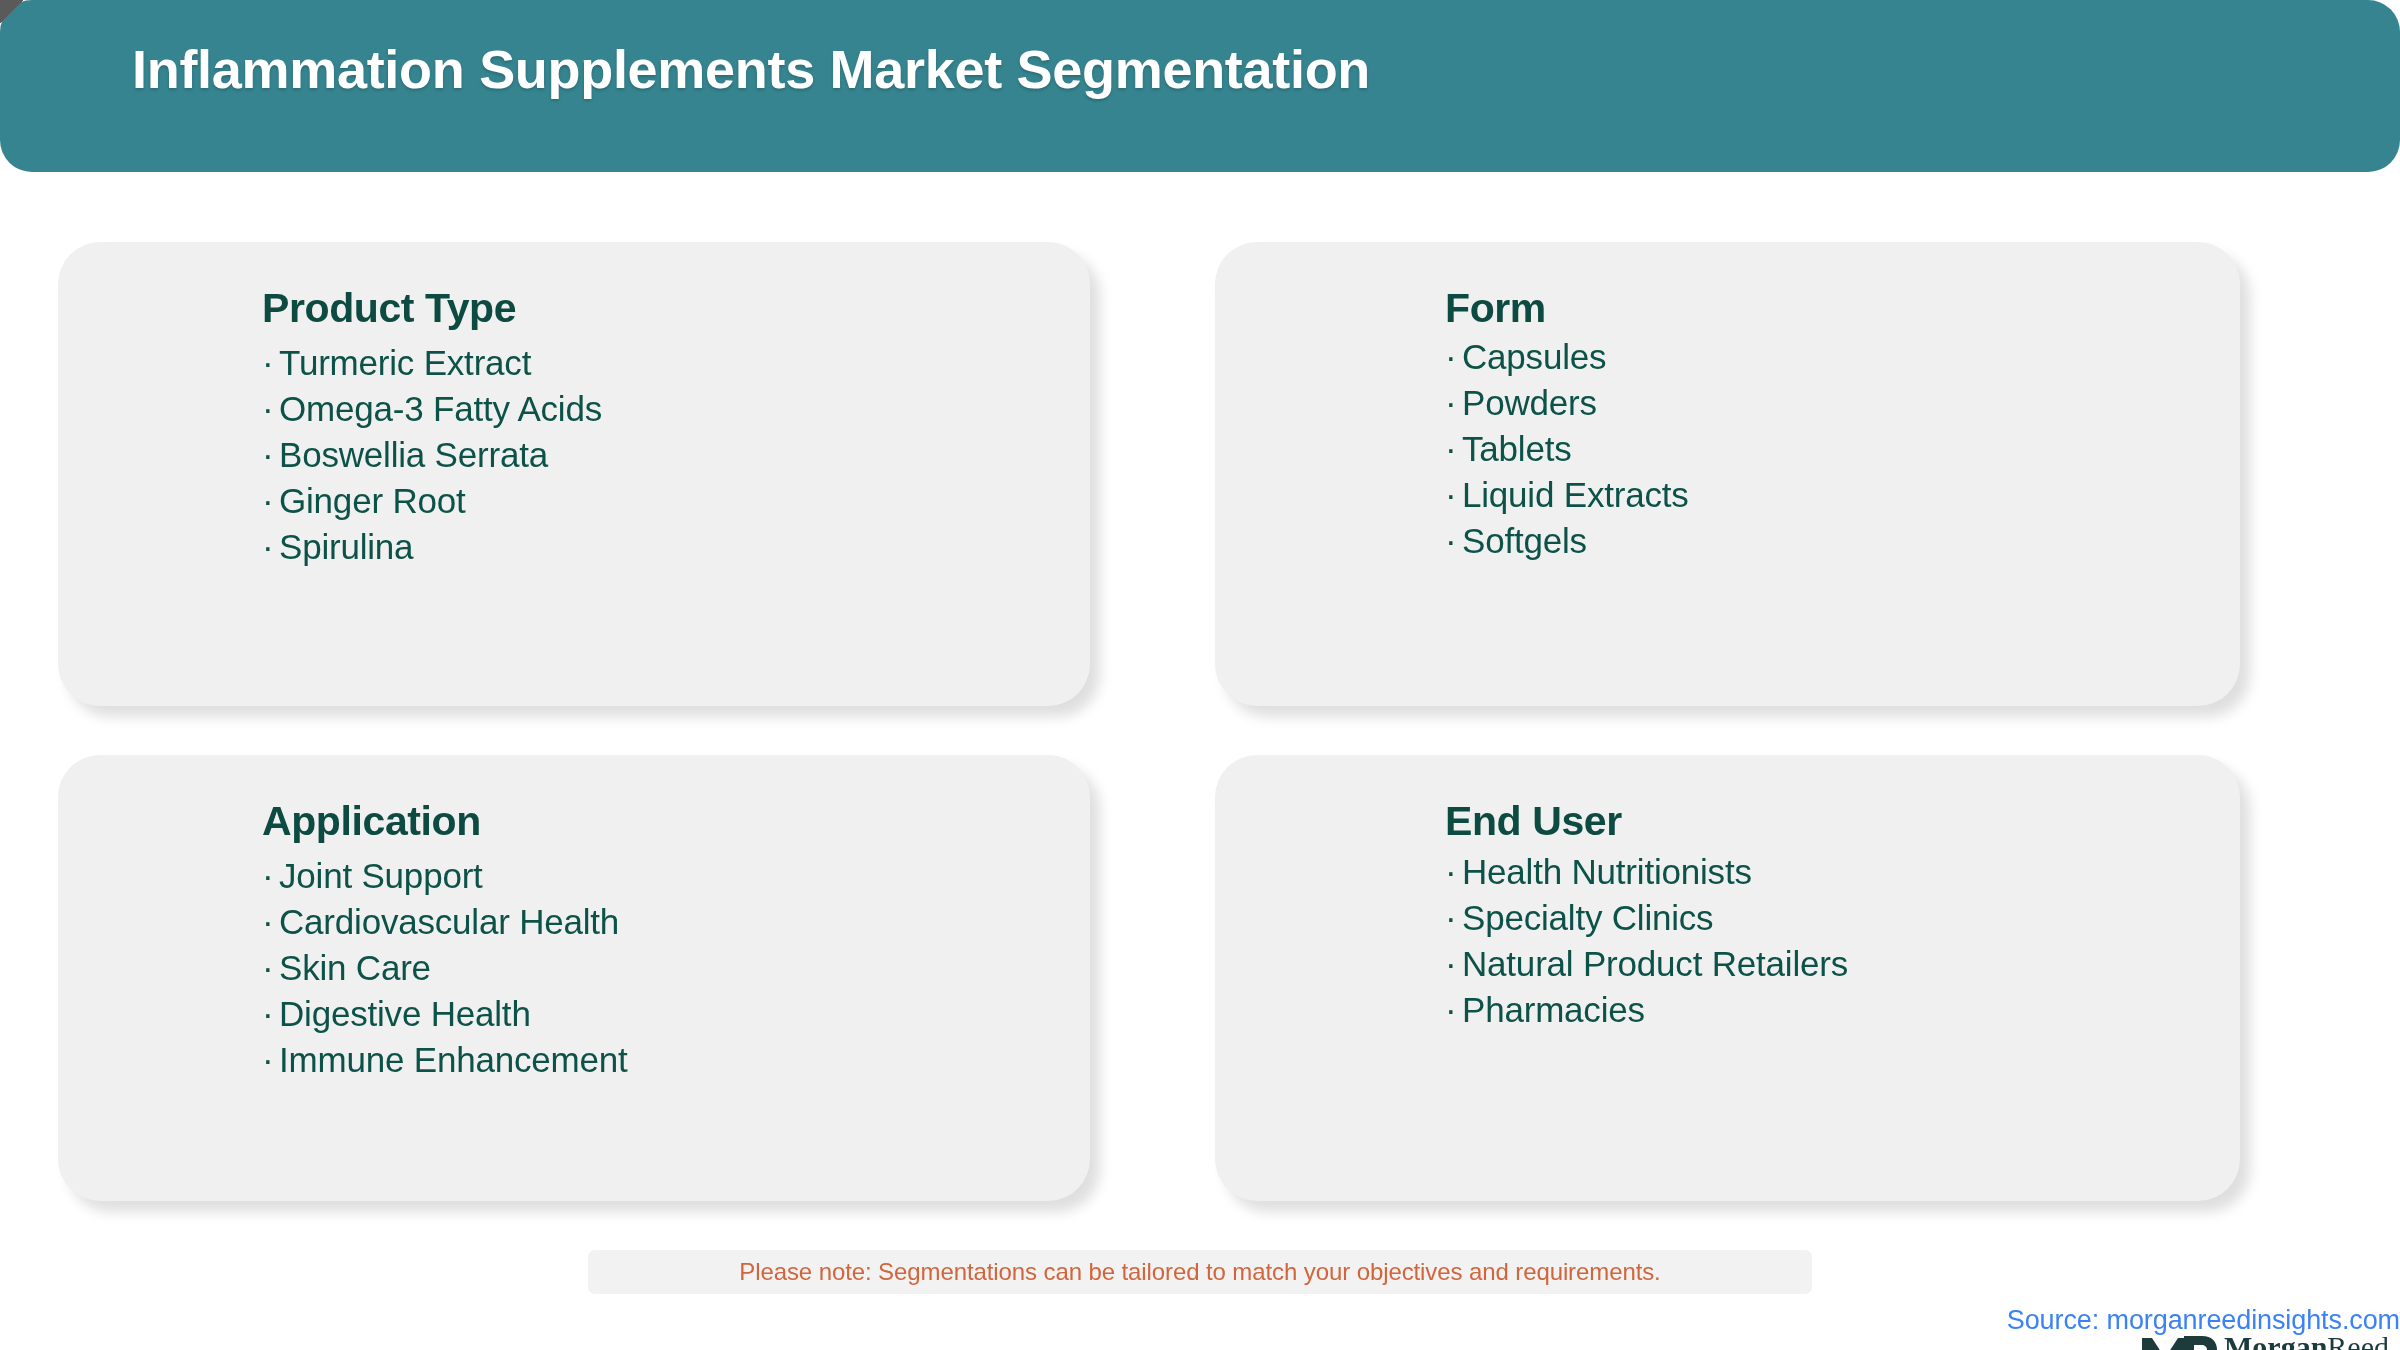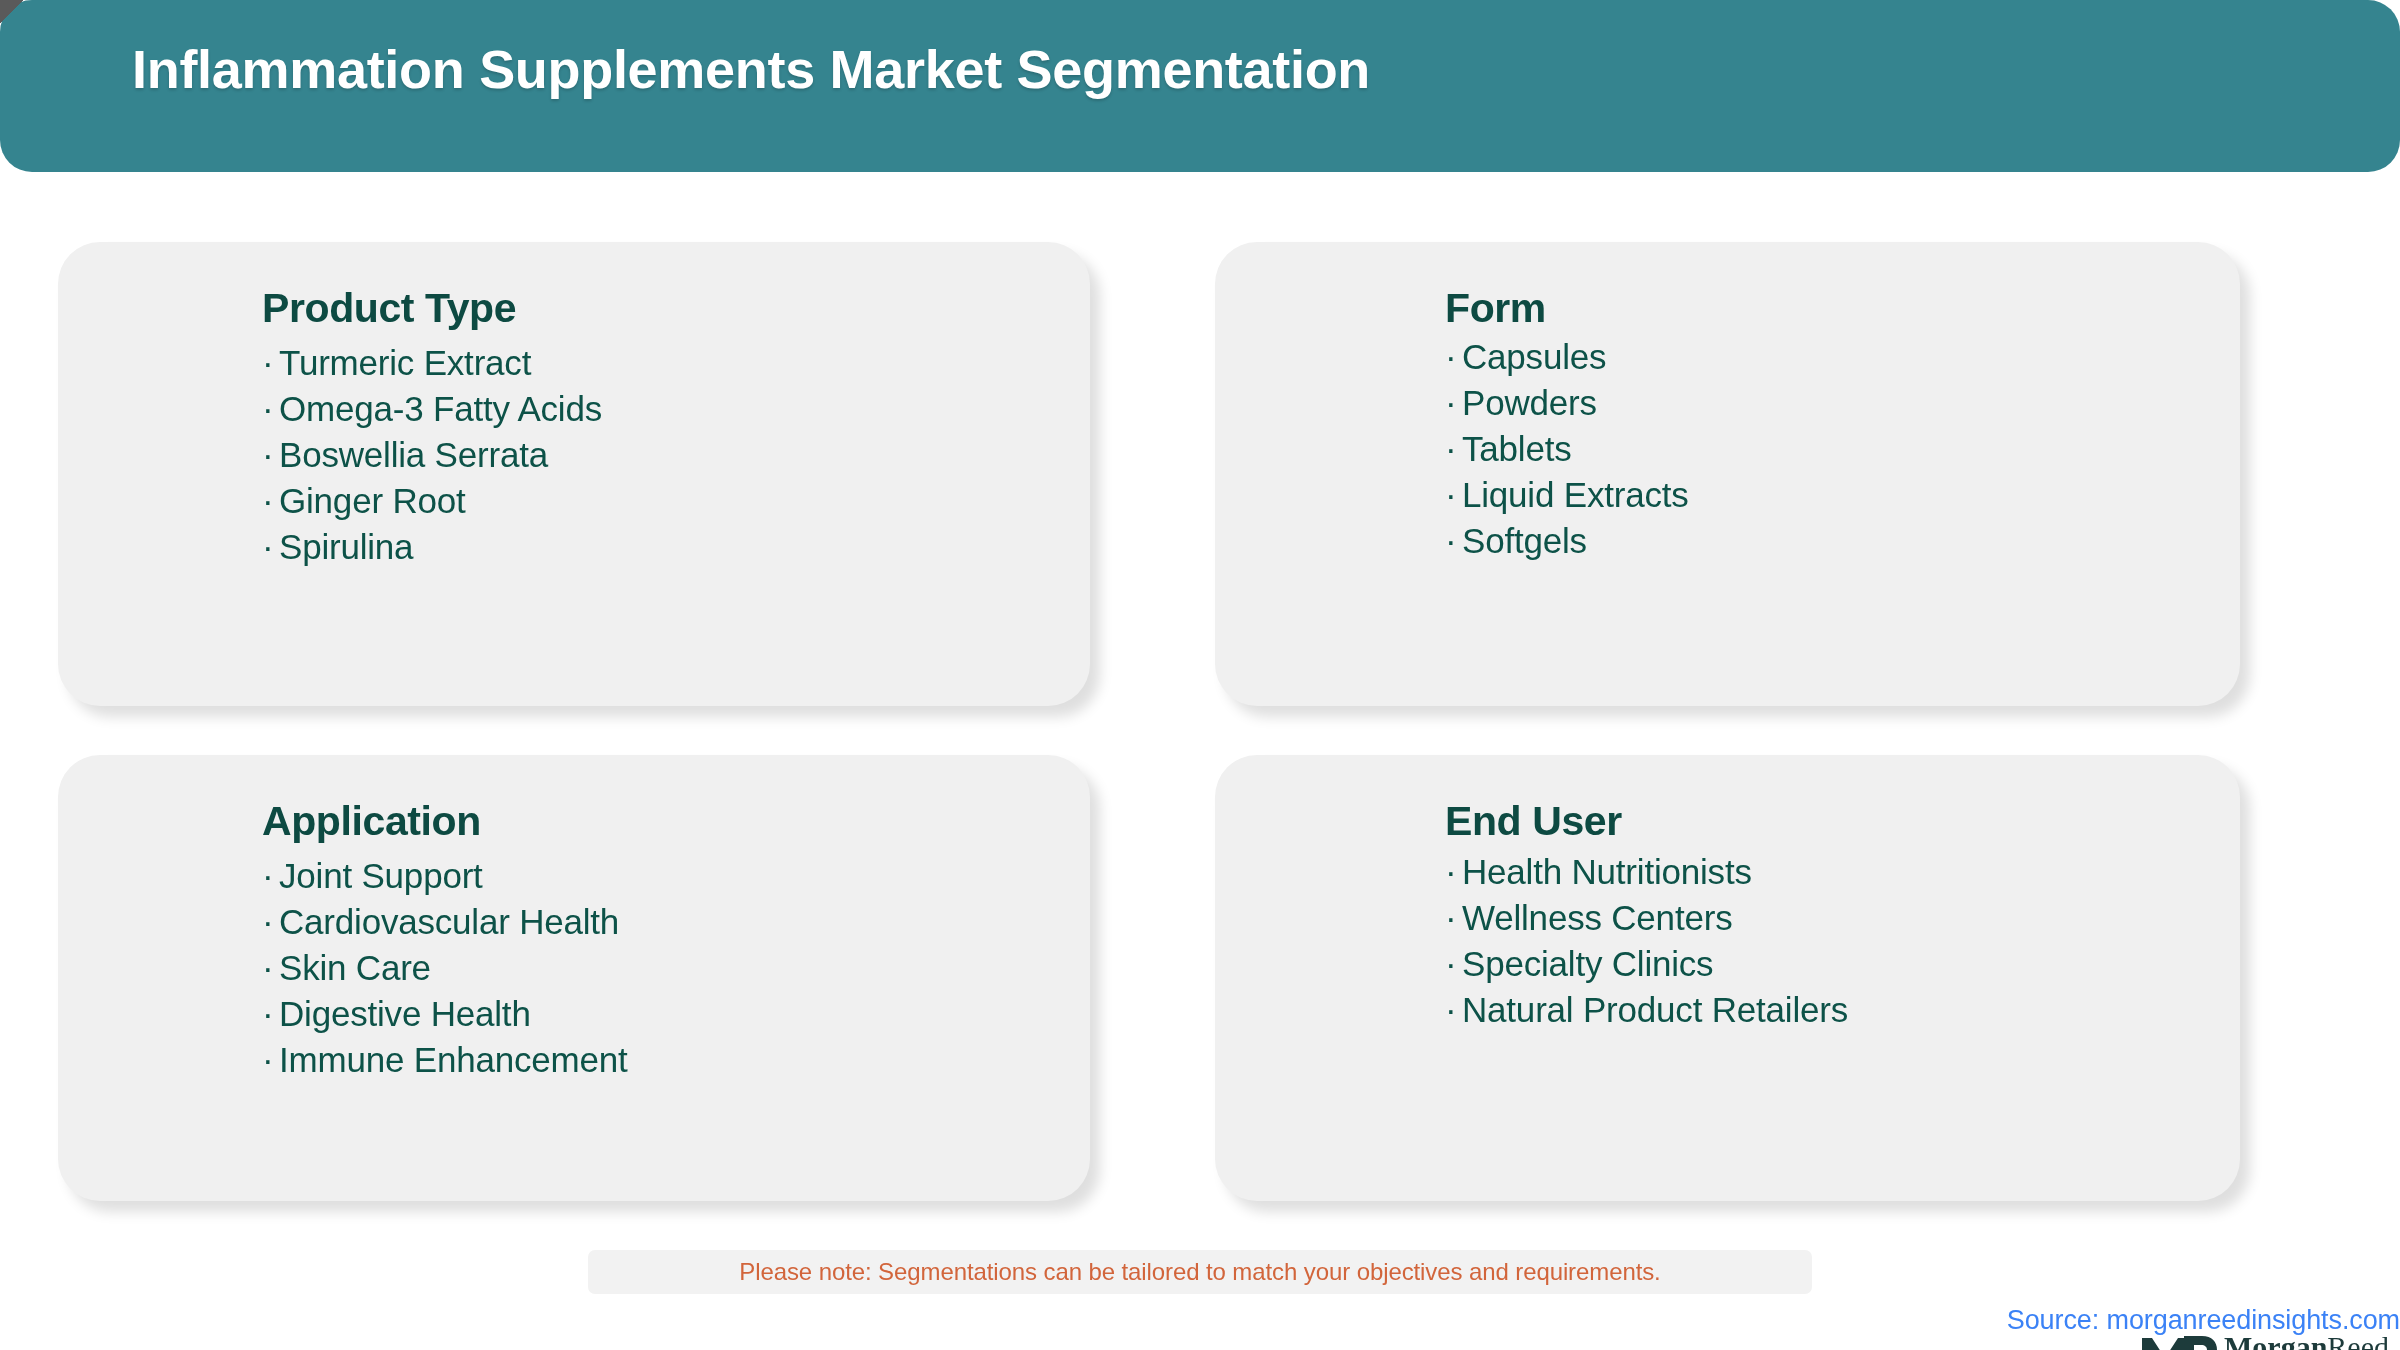--- a/index.html
+++ b/index.html
@@ -209,23 +209,23 @@
       <li><span class="bullet-dot">·</span><span>Immune Enhancement</span></li>
     </ul>
   </div>
 </div>
 
 <div class="card" id="card-end-user">
   <div class="card-inner">
     <div class="card-heading">End User</div>
     <ul class="card-list">
       <li><span class="bullet-dot">·</span><span>Health Nutritionists</span></li>
-      <li><span class="bullet-dot">·</span><span>Wellness Centers</span></li>
       <li><span class="bullet-dot">·</span><span>Specialty Clinics</span></li>
       <li><span class="bullet-dot">·</span><span>Natural Product Retailers</span></li>
+      <li><span class="bullet-dot">·</span><span>Pharmacies</span></li>
     </ul>
   </div>
 </div>
 
 <div id="footer-note">
   <span id="footer-note-text">Please note: Segmentations can be tailored to match your objectives and requirements.</span>
 </div>
 <div id="footer-source">Source: morganreedinsights.com</div>
 
 <div id="logo">

